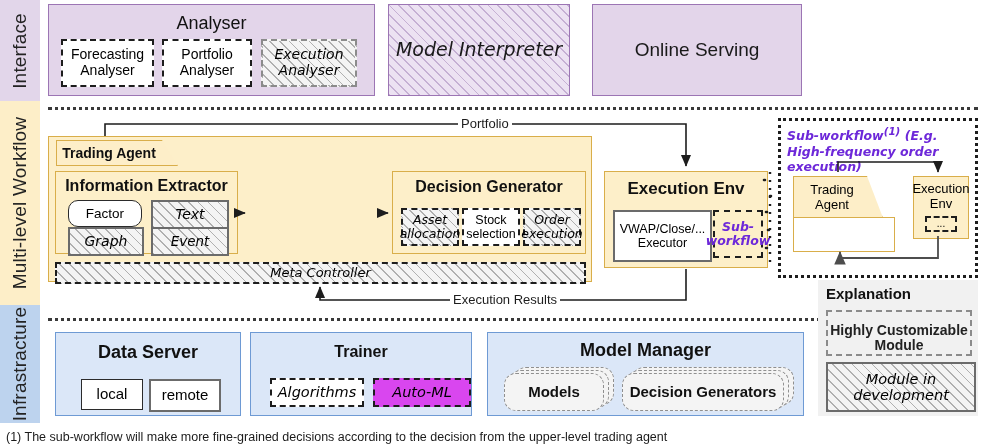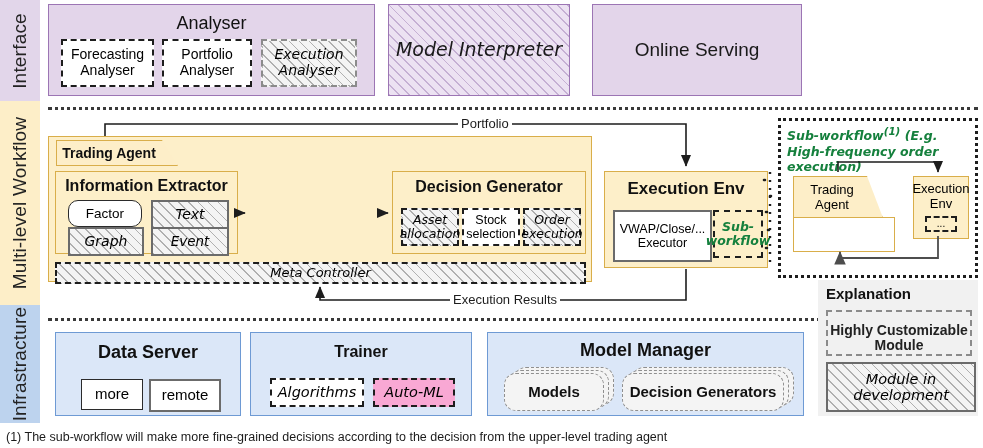--- a/index.html
+++ b/index.html
@@ -55,21 +55,21 @@
   }
 
   
   .tab{position:absolute;box-sizing:border-box;background:#fdeec8;border:1.5px solid #d9ae4a;
        clip-path:polygon(0 0, calc(100% - 16px) 0, 100% 100%, 0 100%);}
 
   
   #wires{position:absolute;left:0;top:0;width:983px;height:448px;pointer-events:none;}
   .wirelabel{position:absolute;background:#fff;font-size:13px;color:#1d1d1d;padding:0 3px;white-space:nowrap;}
 
-  .red{color:#15803d;}
+  .red{color:#6d28d9;}
   .footnote{position:absolute;font-size:12.5px;color:#1b1b1b;}
 </style>
 </head>
 <body>
 
 <div id="root">
 
   <div class="tier-label" id="tier-interface">
     <span>Interface</span>
   </div>
@@ -172,33 +172,33 @@
       <div class="ctr" style="position:absolute;left:0;top:3px;width:100%;height:34px;font-size:13px;">Execution Env</div>
       <div class="dashed-black ctr" style="position:absolute;left:11px;top:39px;width:32px;height:16px;font-size:10px;background:#fdefc9;">
         <span>...</span>
       </div>
     </div>
   </div>
 
   <div class="box blue" style="left:55px;top:332px;width:186px;height:84px;">
     <div class="ctr title" style="position:absolute;left:0;top:6px;width:100%;height:26px;font-size:18px;">Data Server</div>
     <div class="white ctr" style="position:absolute;left:25px;top:46px;width:60px;height:29px;font-size:15px;">
-      <span>more</span>
+      <span>local</span>
     </div>
     <div class="graybord ctr" style="position:absolute;left:93px;top:46px;width:68px;height:29px;font-size:15px;">
       <span>remote</span>
     </div>
   </div>
 
   <div class="box blue" style="left:250px;top:332px;width:222px;height:84px;">
     <div class="ctr title" style="position:absolute;left:0;top:6px;width:100%;height:26px;font-size:16px;">Trainer</div>
     <div class="dashed-black ctr ital" style="position:absolute;left:19px;top:45px;width:94px;height:29px;font-size:14.5px;background:#fff;">
       <span>Algorithms</span>
     </div>
-    <div class="dashed-black ctr ital" style="position:absolute;left:122px;top:45px;width:82px;height:29px;font-size:14.5px;background:#f9a8d4;">
+    <div class="dashed-black ctr ital" style="position:absolute;left:122px;top:45px;width:98px;height:29px;font-size:14.5px;background:#d946ef;">
       <span>Auto-ML</span>
     </div>
   </div>
 
   <div class="box blue" style="left:487px;top:332px;width:317px;height:84px;">
     <div class="ctr title" style="position:absolute;left:0;top:4px;width:100%;height:26px;font-size:18px;">Model Manager</div>
 
     <div class="stackcard" style="left:16px;top:34px;width:110px;height:44px;">
       <div class="shadow2" style="left:10px;top:0;width:100px;height:38px;"></div>
       <div class="shadow1" style="left:5px;top:3px;width:100px;height:38px;"></div>

